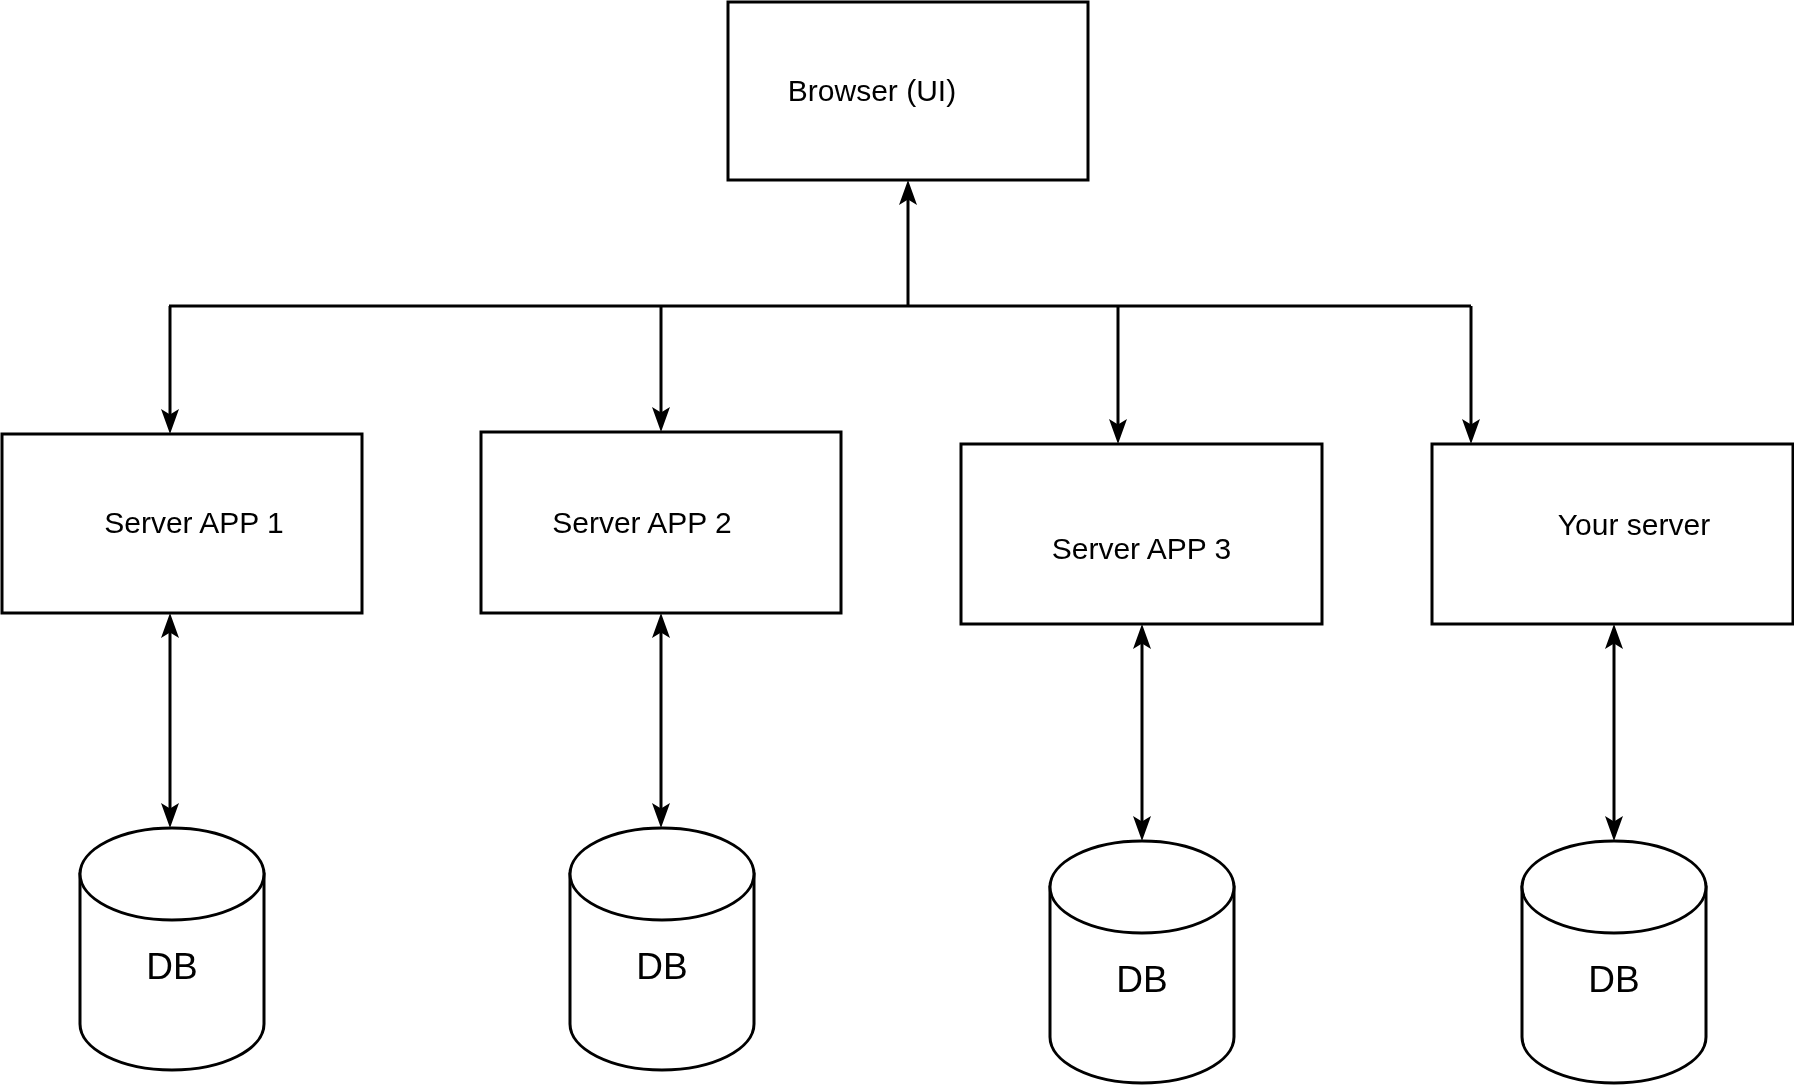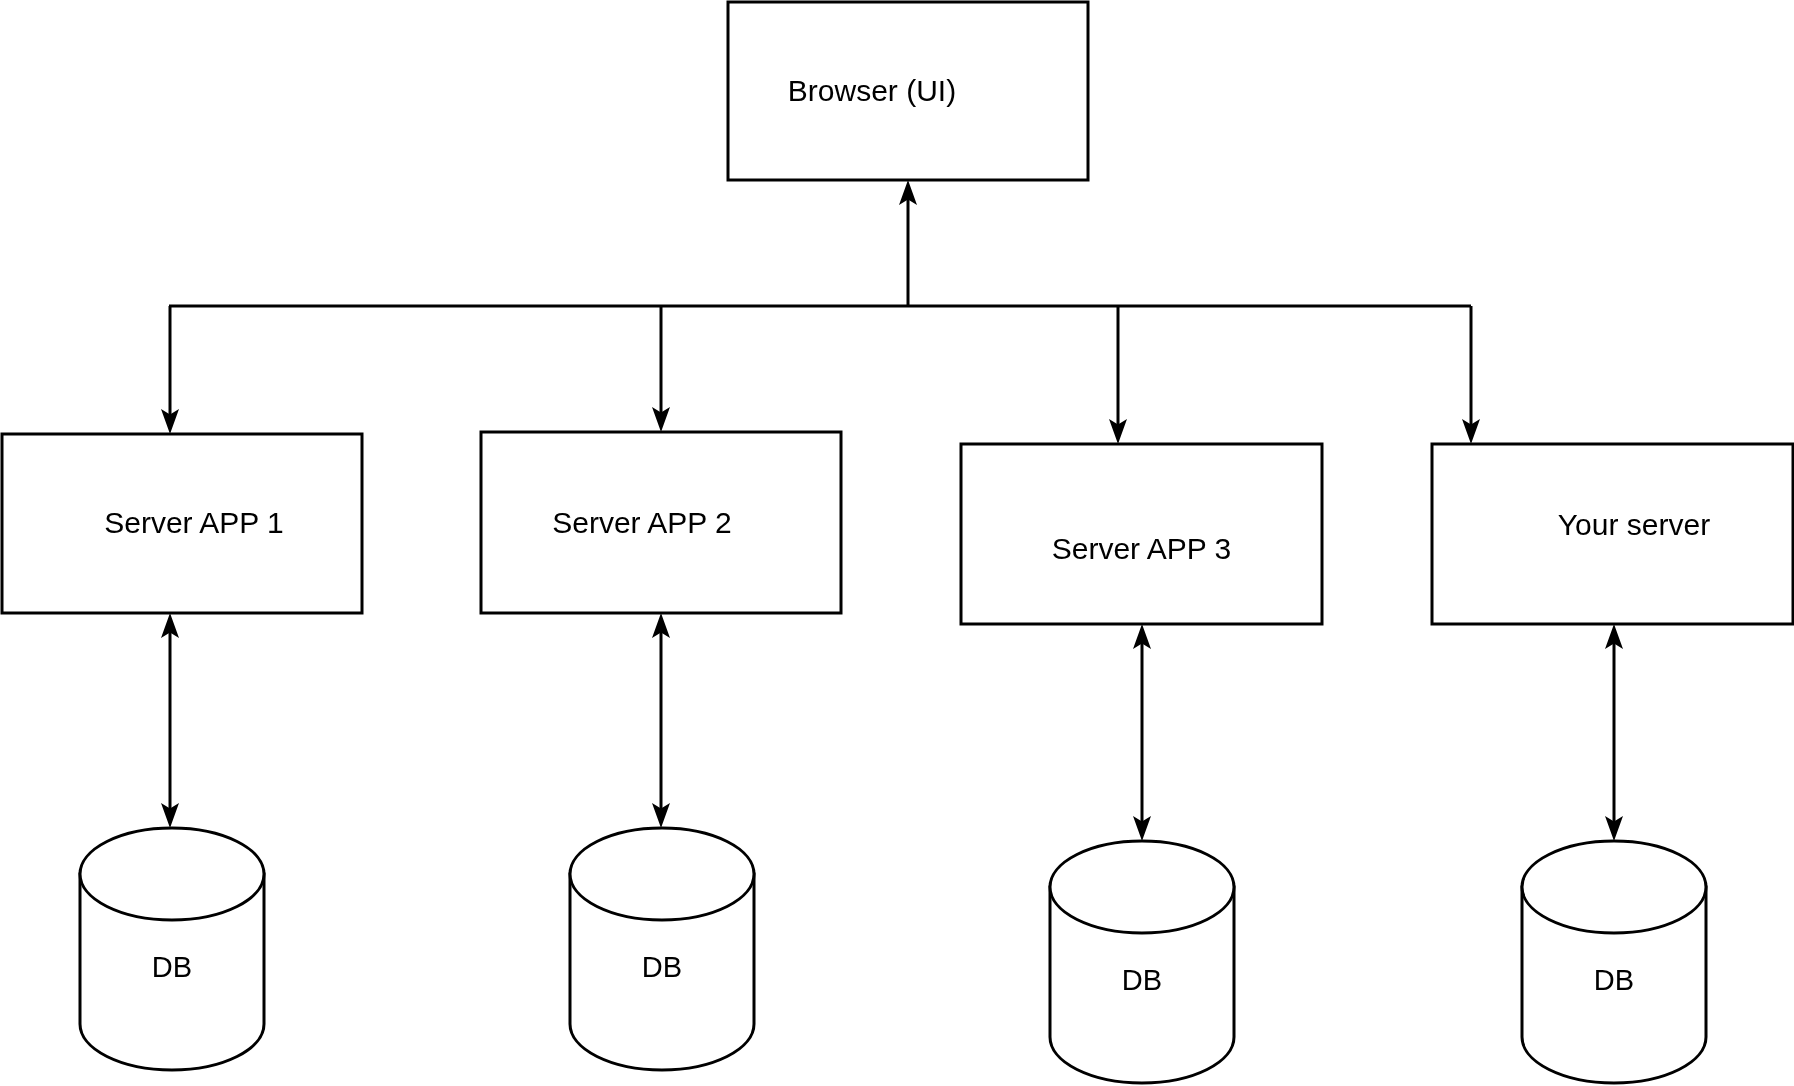--- a/index.html
+++ b/index.html
@@ -29,21 +29,21 @@
     position: absolute;
     color: #000000;
     font-size: 30px;
     line-height: 34px;
     text-align: center;
     white-space: nowrap;
     pointer-events: none;
     font-family: "Liberation Sans", "DejaVu Sans", sans-serif;
   }
   .db-label {
-    font-size: 29px;
+    font-size: 37px;
   }
 </style>
 </head>
 <body>
 
 <div id="canvas">
 
   <svg id="diagram-svg" viewBox="0 0 1794 1086">
     <defs>
       <marker id="arrow-down" markerWidth="20" markerHeight="20" refX="5" refY="10" orient="auto" markerUnits="userSpaceOnUse">

